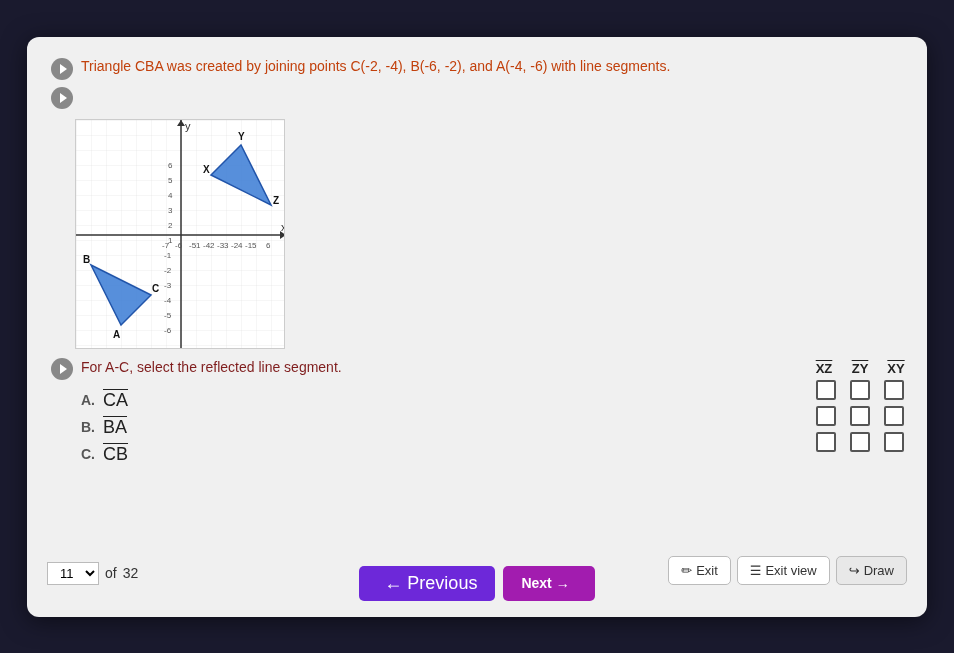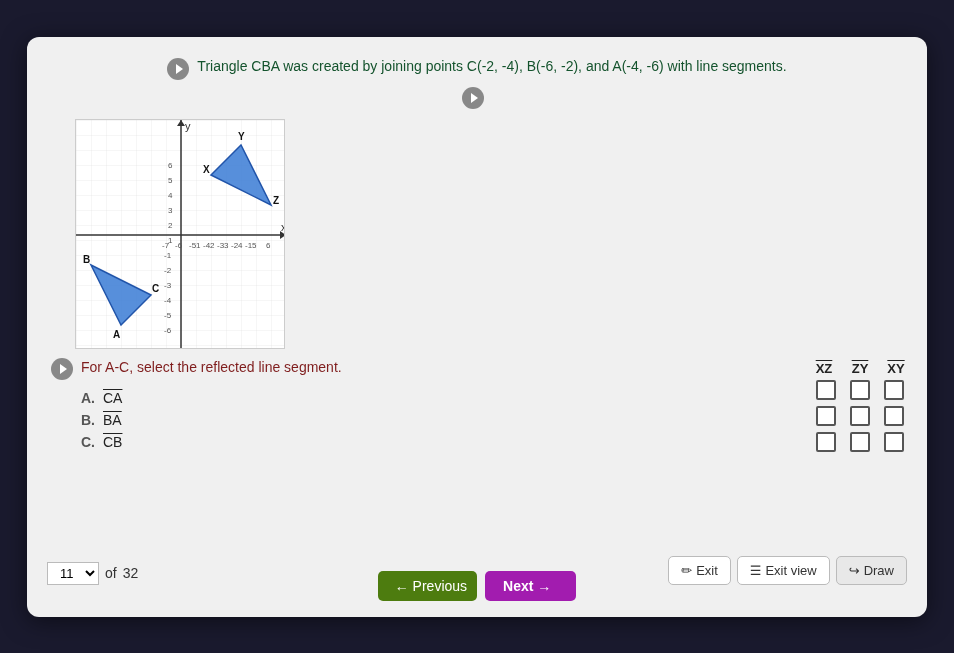--- a/index.html
+++ b/index.html
@@ -18,22 +18,21 @@
       min-height: 580px;
       padding: 20px 24px 16px 24px;
       position: relative;
       box-shadow: 0 4px 24px rgba(0,0,0,0.5);
     }
     .instruction-row {
       display: flex;
       align-items: flex-start;
       margin-bottom: 6px;
       font-size: 14px;
-      color: #14532d;
-      justify-content: center;
+      color: #c2410c;
     }
     .instruction-icon {
       width: 22px;
       height: 22px;
       border-radius: 50%;
       background: #888;
       display: flex;
       align-items: center;
       justify-content: center;
       margin-right: 8px;
@@ -84,21 +83,21 @@
       font-size: 14px;
       color: #222;
     }
     .answer-label {
       width: 22px;
       font-weight: bold;
       color: #555;
     }
     .answer-text {
       text-decoration: overline;
-      font-size: 14px;
+      font-size: 18px;
     }
     .checkboxes-panel {
       position: absolute;
       right: 20px;
       top: 324px;
       display: flex;
       flex-direction: column;
       align-items: center;
     }
     .checkbox-header-row {
@@ -155,26 +154,26 @@
       background: white;
       border-radius: 0;
       padding: 2px 8px;
       font-size: 13px;
     }
     .nav-buttons {
       display: flex;
       gap: 8px;
     }
     .btn-prev {
-      background: #4d7c0f;
+      background: #6d28d9;
       color: white;
       border: none;
       border-radius: 5px;
-      padding: 7px 10px;
-      font-size: 14px;
+      padding: 7px 18px;
+      font-size: 18px;
       cursor: pointer;
       display: flex;
       align-items: center;
       gap: 5px;
     }
     .btn-next {
       background: #a21caf;
       color: white;
       border: none;
       border-radius: 5px;

